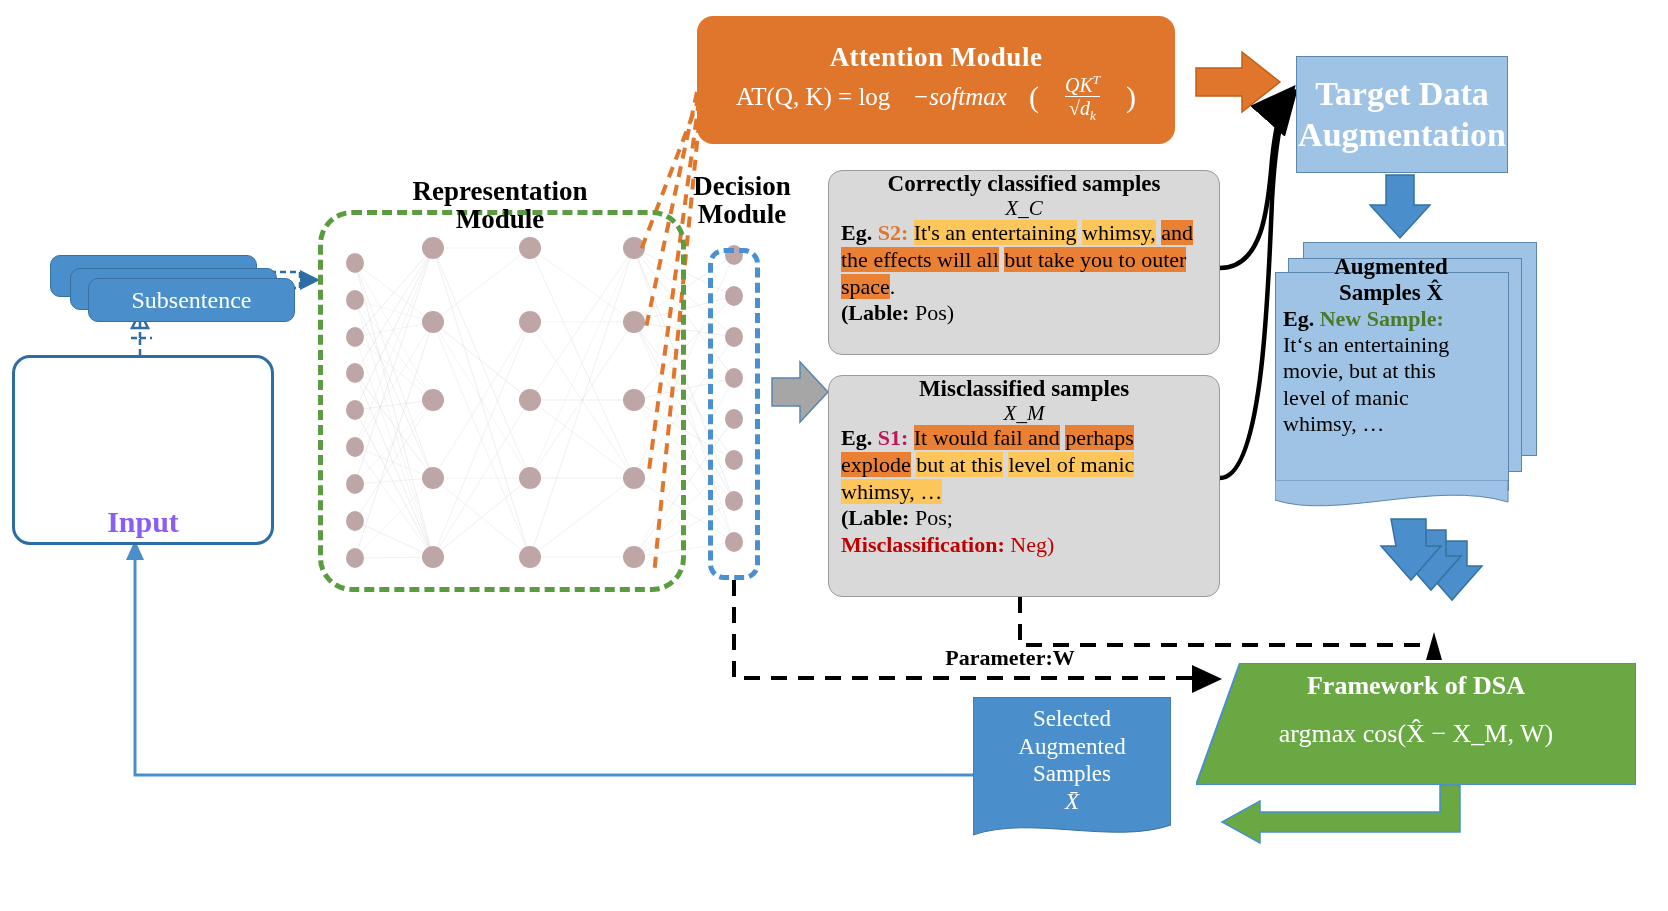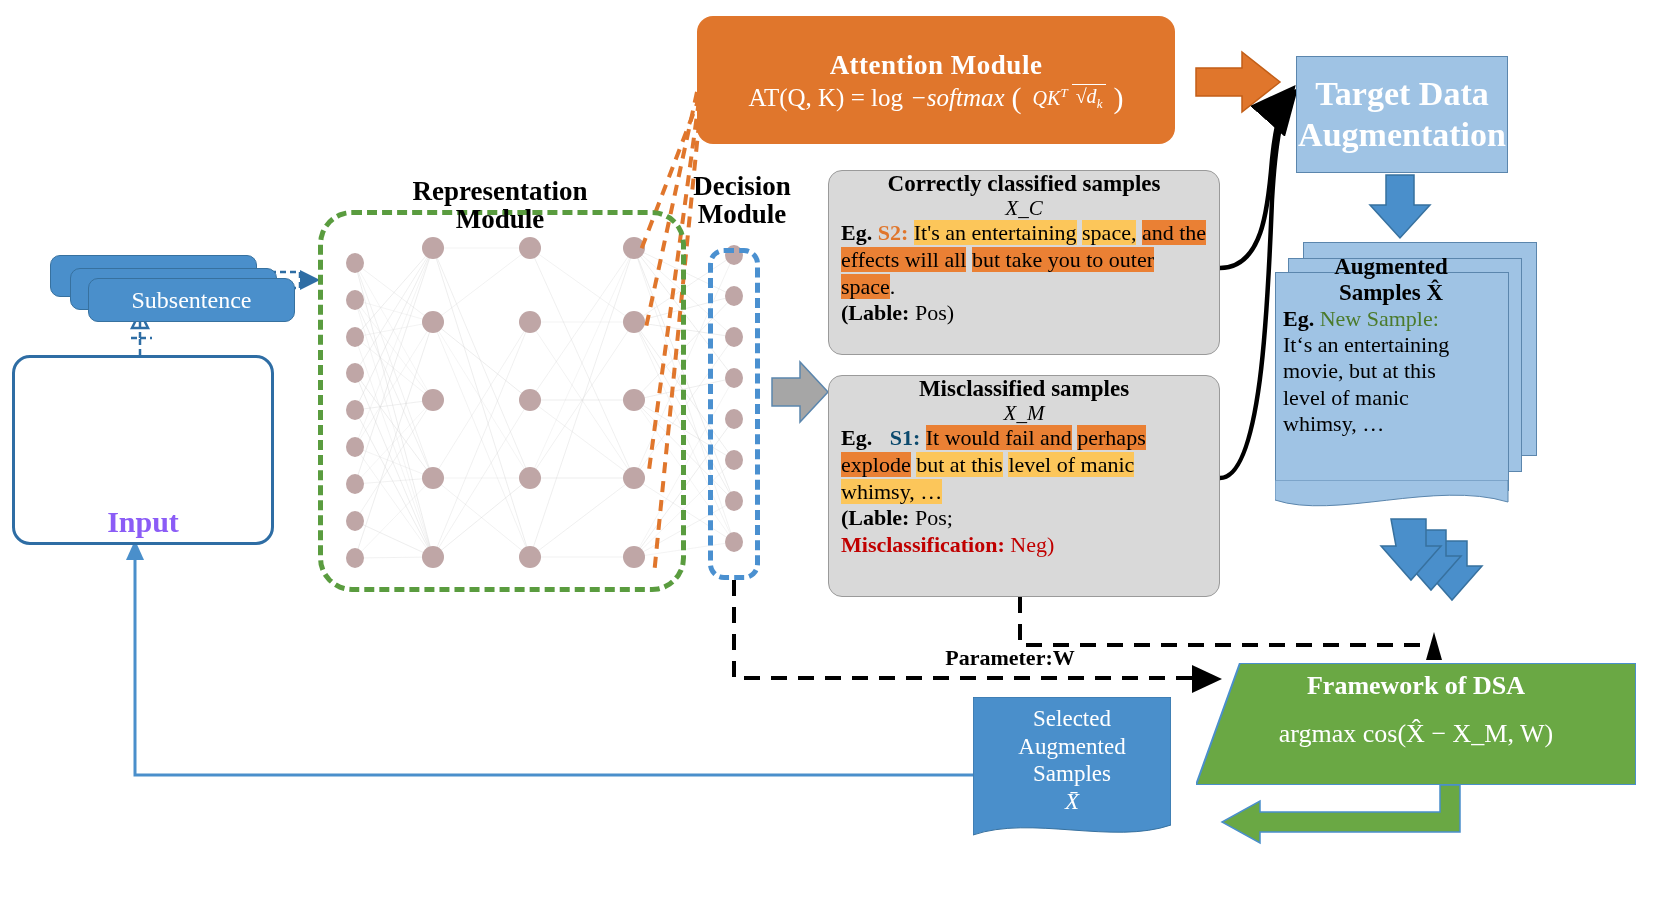--- a/index.html
+++ b/index.html
@@ -38,56 +38,56 @@
   #dec-dash{position:absolute;left:708px;top:248px;width:52px;height:332px;
       border:5px dashed #4a90d0;border-radius:16px;box-sizing:border-box;}
   #dec-title{left:672px;top:170px;width:140px;height:60px;color:#000;
       font-weight:bold;font-size:27px;line-height:1.05;}
 
   
   #attention{left:697px;top:16px;width:478px;height:128px;background:#e0762c;
       border-radius:16px;color:#fff;}
   #att-title{font-weight:bold;font-size:27px;letter-spacing:.5px;margin-top:4px;}
   #att-formula{font-size:25px;margin-top:0;display:flex;align-items:center;
-      justify-content:center;gap:7px;font-style:italic;}
-  .frac{display:inline-flex;flex-direction:row;align-items:center;
+      justify-content:center;gap:22px;font-style:italic;}
+  .frac{display:inline-flex;flex-direction:column;align-items:center;
       font-size:20px;line-height:1.05;vertical-align:middle;}
   .frac .num{padding:0 4px;}
   .frac .den{border-top:1.6px solid #fff;padding:1px 4px 0;}
   .roman{font-style:normal;}
 
   
   .grey-card{background:#d9d9d9;border:1px solid #9a9a9a;border-radius:14px;
       position:absolute;box-sizing:border-box;color:#000;}
   #card-correct{left:828px;top:170px;width:392px;height:185px;}
   #card-mis{left:828px;top:375px;width:392px;height:222px;}
   .card-head{text-align:center;font-weight:bold;font-size:23px;line-height:1.12;}
   .card-sym{text-align:center;font-size:21px;font-style:italic;line-height:1.1;}
   .card-body{font-size:22px;line-height:1.22;padding:0 12px;}
   .hl-y{background:#fcc65a;}
   .hl-o{background:#ea8034;}
   .s2{color:#e0762c;font-weight:bold;}
-  .s1{color:#0c4a6e;font-weight:bold;margin-left:12px;}
+  .s1{color:#be185d;font-weight:bold;}
   .b{font-weight:bold;}
   .mis{color:#c00000;font-weight:bold;}
 
   
   #tda{left:1296px;top:56px;width:212px;height:117px;font-weight:bold;font-size:34px;
       line-height:1.2;}
 
   
   .doc{position:absolute;background:#9fc3e4;border:1px solid #5b86ad;}
   #doc1{left:1303px;top:242px;width:232px;height:212px;}
   #doc2{left:1288px;top:258px;width:232px;height:212px;}
   #doc3{left:1275px;top:272px;width:232px;height:218px;border-bottom:none;}
   #doc3-curve{position:absolute;left:1275px;top:480px;width:234px;height:34px;}
   #aug-text{position:absolute;left:1275px;top:254px;width:232px;
       color:#000;font-size:22px;line-height:1.2;}
   #aug-head{text-align:center;font-weight:bold;font-size:23px;line-height:1.12;}
-  .newsample{color:#4b7a2b;font-weight:normal;}
+  .newsample{color:#4b7a2b;font-weight:bold;}
 
   
   #dsa-wrap{position:absolute;left:1196px;top:663px;width:440px;height:122px;}
   #dsa-text{position:absolute;left:1196px;top:663px;width:440px;height:122px;
       color:#fff;display:flex;flex-direction:column;align-items:center;}
   #dsa-title{font-weight:bold;font-size:26px;margin-top:8px;}
   #dsa-eq{font-size:26px;margin-top:18px;}
 
   
   #sel{position:absolute;left:973px;top:697px;width:198px;height:140px;}
@@ -331,21 +331,21 @@
     </div>
   </div>
 
   <div class="grey-card" id="card-correct">
     <div class="card-head">Correctly classified samples</div>
     <div class="card-sym">X_C</div>
     <div class="card-body">
       <span class="b">Eg.</span>
       <span class="s2">S2:</span>
       <span class="hl-y">It's an entertaining</span>
-      <span class="hl-y">space,</span>
+      <span class="hl-y">whimsy,</span>
       <span class="hl-o">and the effects will all</span>
       <span class="hl-o">but take you to outer space</span><span>.</span>
       <br>
       <span class="b">(Lable:</span>
       <span>Pos)</span>
     </div>
   </div>
 
   <div class="grey-card" id="card-mis">
     <div class="card-head">Misclassified samples</div>

